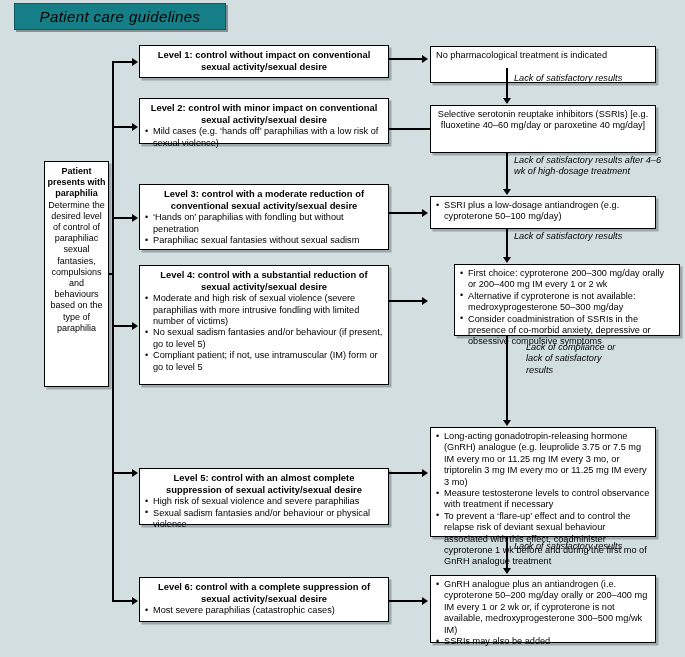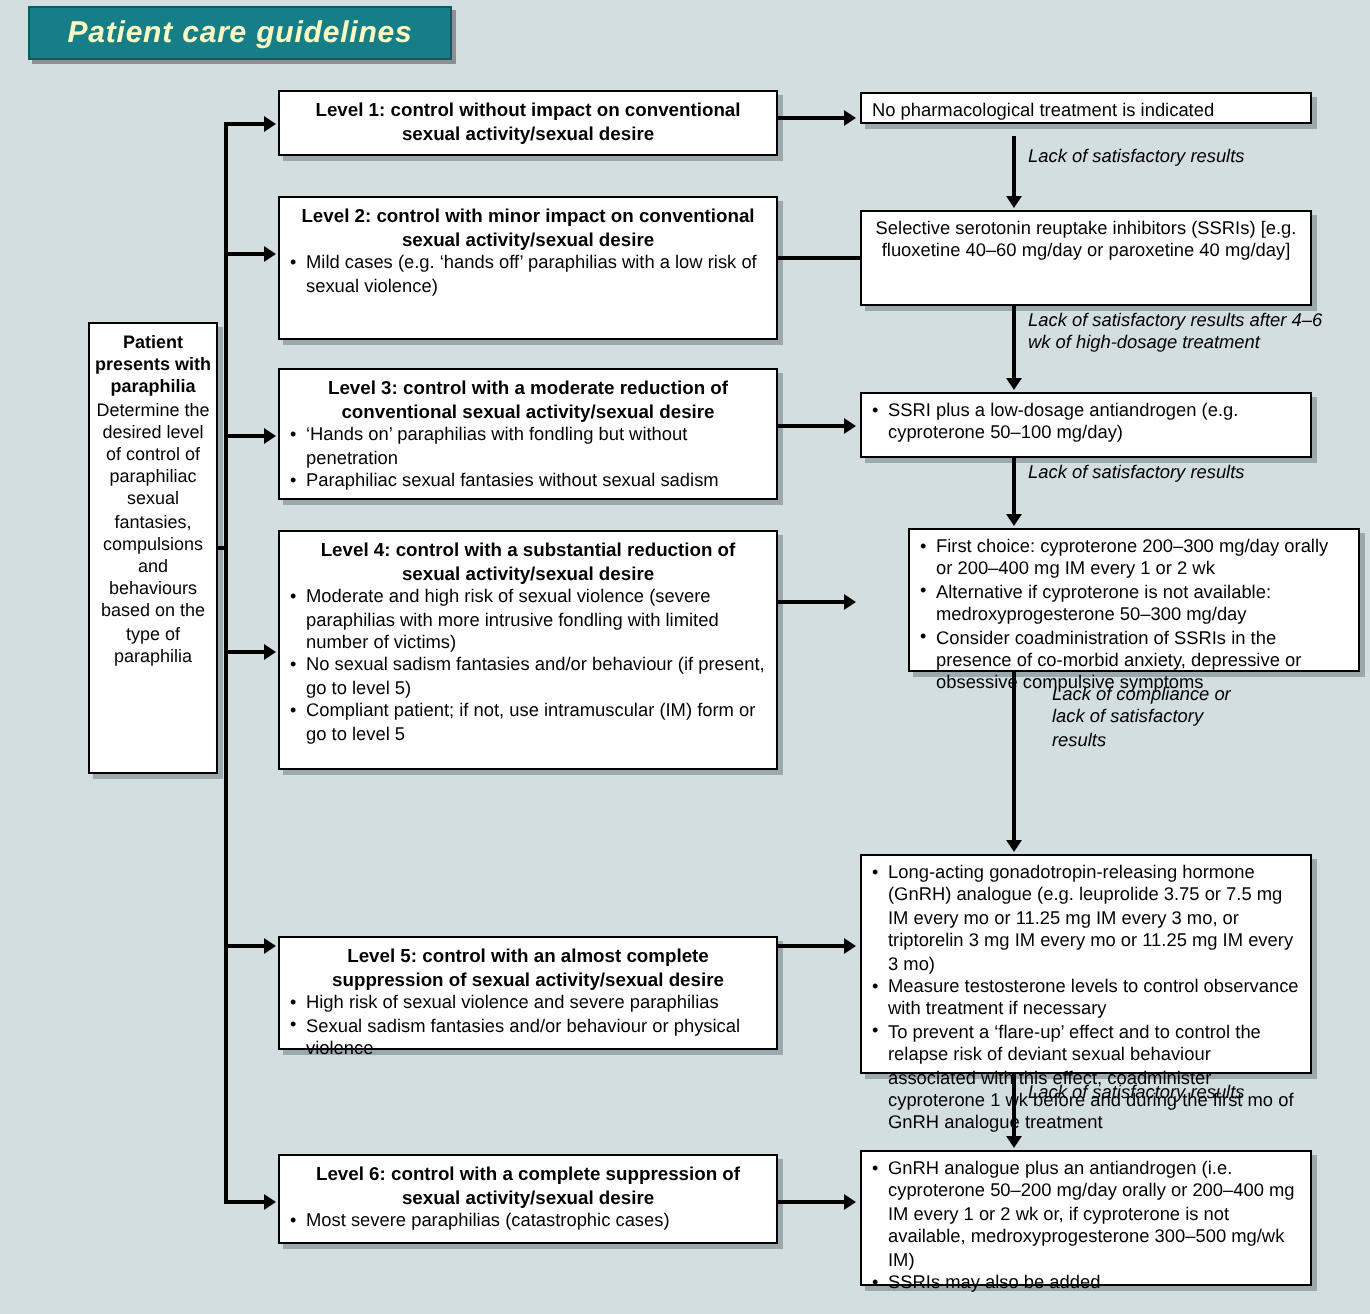--- a/index.html
+++ b/index.html
@@ -30,22 +30,22 @@
     height: 27px;
     background: #157e86;
     border: 1px solid #0d5a61;
     box-shadow: 2px 2px 0 rgba(0,0,0,0.35);
     display: flex;
     align-items: center;
     justify-content: center;
     box-sizing: border-box;
   }
   .banner-text {
-    color: #fef9c3;
-    font-weight: bold;
+    color: #000000;
+    font-weight: normal;
     font-style: italic;
     font-size: 15px;
     letter-spacing: 0.4px;
     white-space: nowrap;
   }
 
   
   .box {
     position: absolute;
     background: #ffffff;
@@ -103,29 +103,29 @@
     padding: 4px 2px;
     text-align: center;
   }
   .patient-head {
     font-weight: bold;
   }
 
   
   .level-box { left: 139px; width: 250px; }
   #level1-box { top: 45px;  height: 33px; }
-  #level2-box { top: 98px;  height: 72px; }
+  #level2-box { top: 98px;  height: 46px; }
   #level3-box { top: 184px; height: 66px; }
   #level4-box { top: 265px; height: 120px; }
   #level5-box { top: 468px; height: 57px; }
   #level6-box { top: 577px; height: 45px; }
 
   
   .tx-box { left: 430px; width: 226px; }
-  #tx1-box { top: 46px;  height: 16px; }
+  #tx1-box { top: 46px;  height: 37px; }
   #tx2-box { top: 105px; height: 48px; }
   #tx3-box { top: 196px; height: 33px; }
   #tx4-box { top: 264px; height: 72px; margin-left: 24px; }
   #tx5-box { top: 427px; height: 110px; }
   #tx6-box { top: 575px; height: 68px; }
 
   
   .ln {
     position: absolute;
     background: #000;

